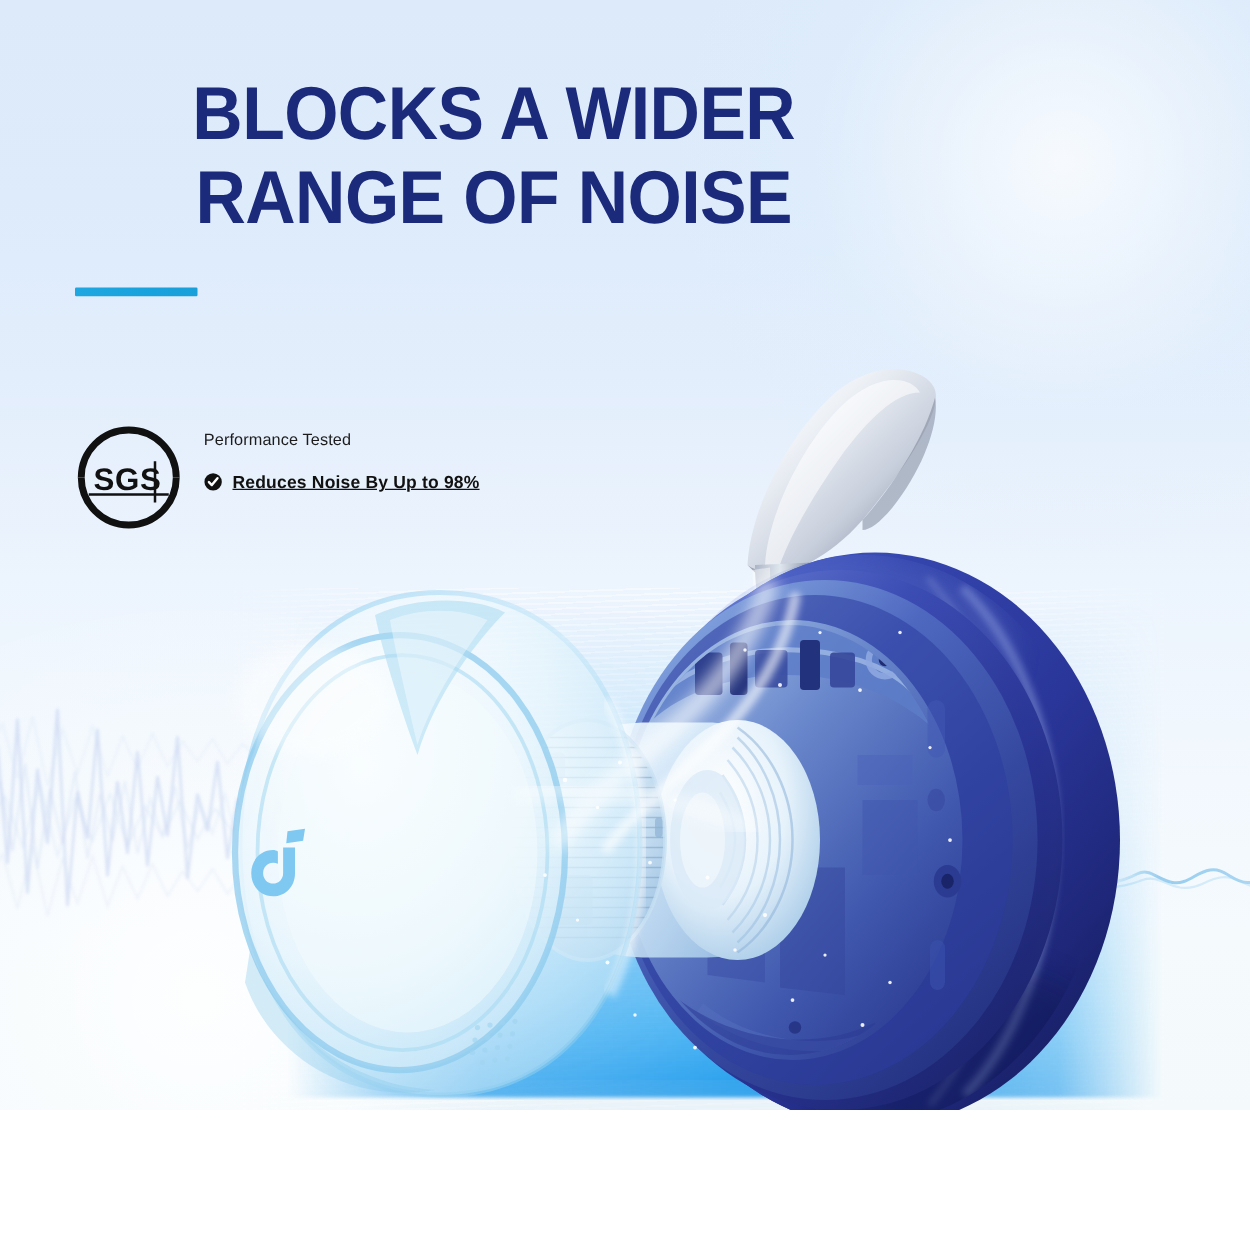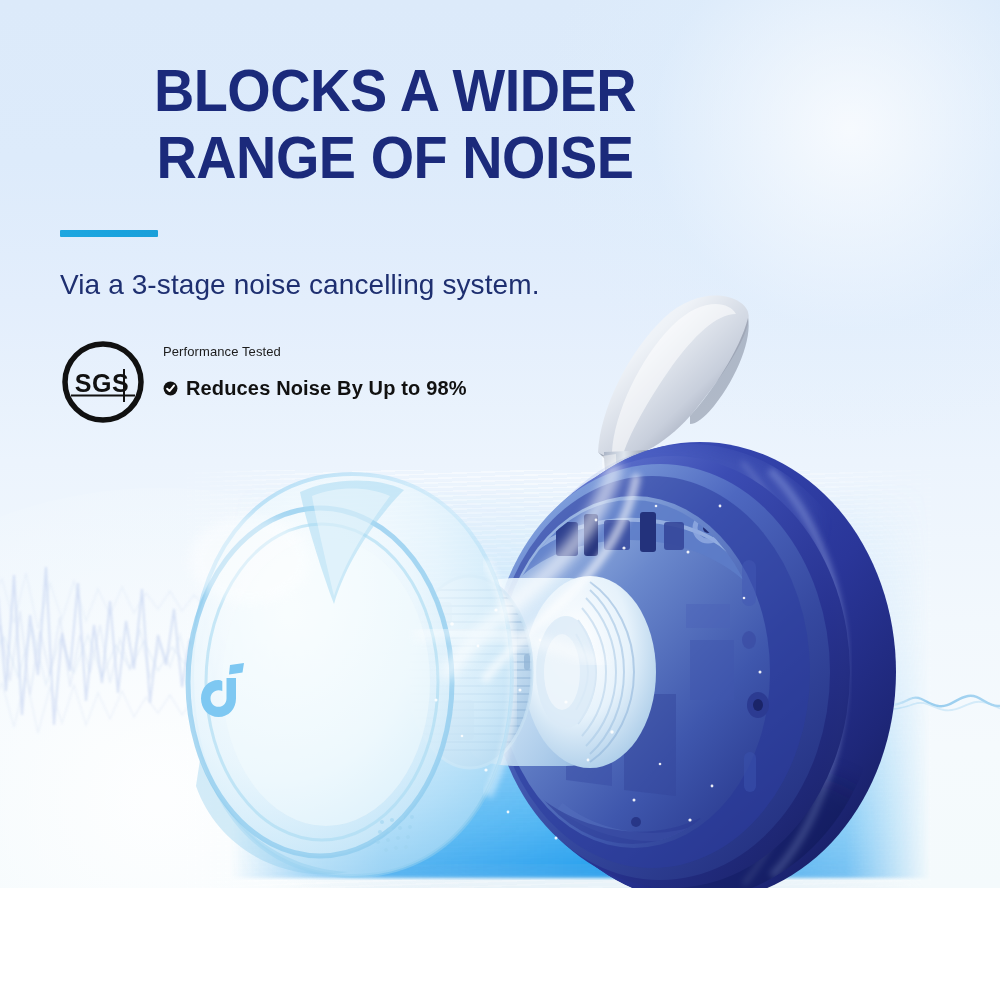--- a/index.html
+++ b/index.html
@@ -74,21 +74,21 @@
   .badge { position:absolute; left:57px; top:336px; width:420px; height:92px; }
   .sgs-mark { position:absolute; left:0; top:2px; width:92px; height:88px; }
   .badge-text { position:absolute; left:106px; top:8px; }
   .badge-title {
     font-size:13px; color:#1c1c1c; font-weight:400; letter-spacing:.1px;
     margin-bottom:18px;
   }
   .badge-row { display:flex; align-items:center; gap:8px; }
   .check-icon { width:15px; height:15px; flex:0 0 15px; display:block; }
   .badge-claim {
-    font-size:20px; color:#111; font-weight:bold; letter-spacing:.15px;
+    font-size:14px; color:#111; font-weight:bold; letter-spacing:.15px;text-decoration:underline;
   }
 
   
   .product { position:absolute; left:0; top:0; width:1000px; height:1000px; }
 
   
   .streaks {
     position:absolute; left:180px; top:470px; width:760px; height:420px;
     background: repeating-linear-gradient(
         178deg,
@@ -452,21 +452,20 @@
     </svg>
   </div>
 
   <div class="headline">
     <span class="l1">BLOCKS A WIDER</span>
     <span class="l2">RANGE OF NOISE</span>
   </div>
 
   <div class="accent-rule"></div>
 
-  <div class="subhead">Via a 3-stage noise cancelling system.</div>
 
   <div class="badge">
     <svg class="sgs-mark" viewBox="0 0 92 88">
 
       <path d="M8 44 A38 38 0 0 1 84 44" fill="none" stroke="#111111" stroke-width="5.5" stroke-linecap="butt"></path>
 
       <path d="M8 44 A38 38 0 0 0 84 44" fill="none" stroke="#111111" stroke-width="5.5" stroke-linecap="butt"></path>
 
       <line x1="14" y1="57.5" x2="78" y2="57.5" stroke="#111111" stroke-width="2"></line>
 

